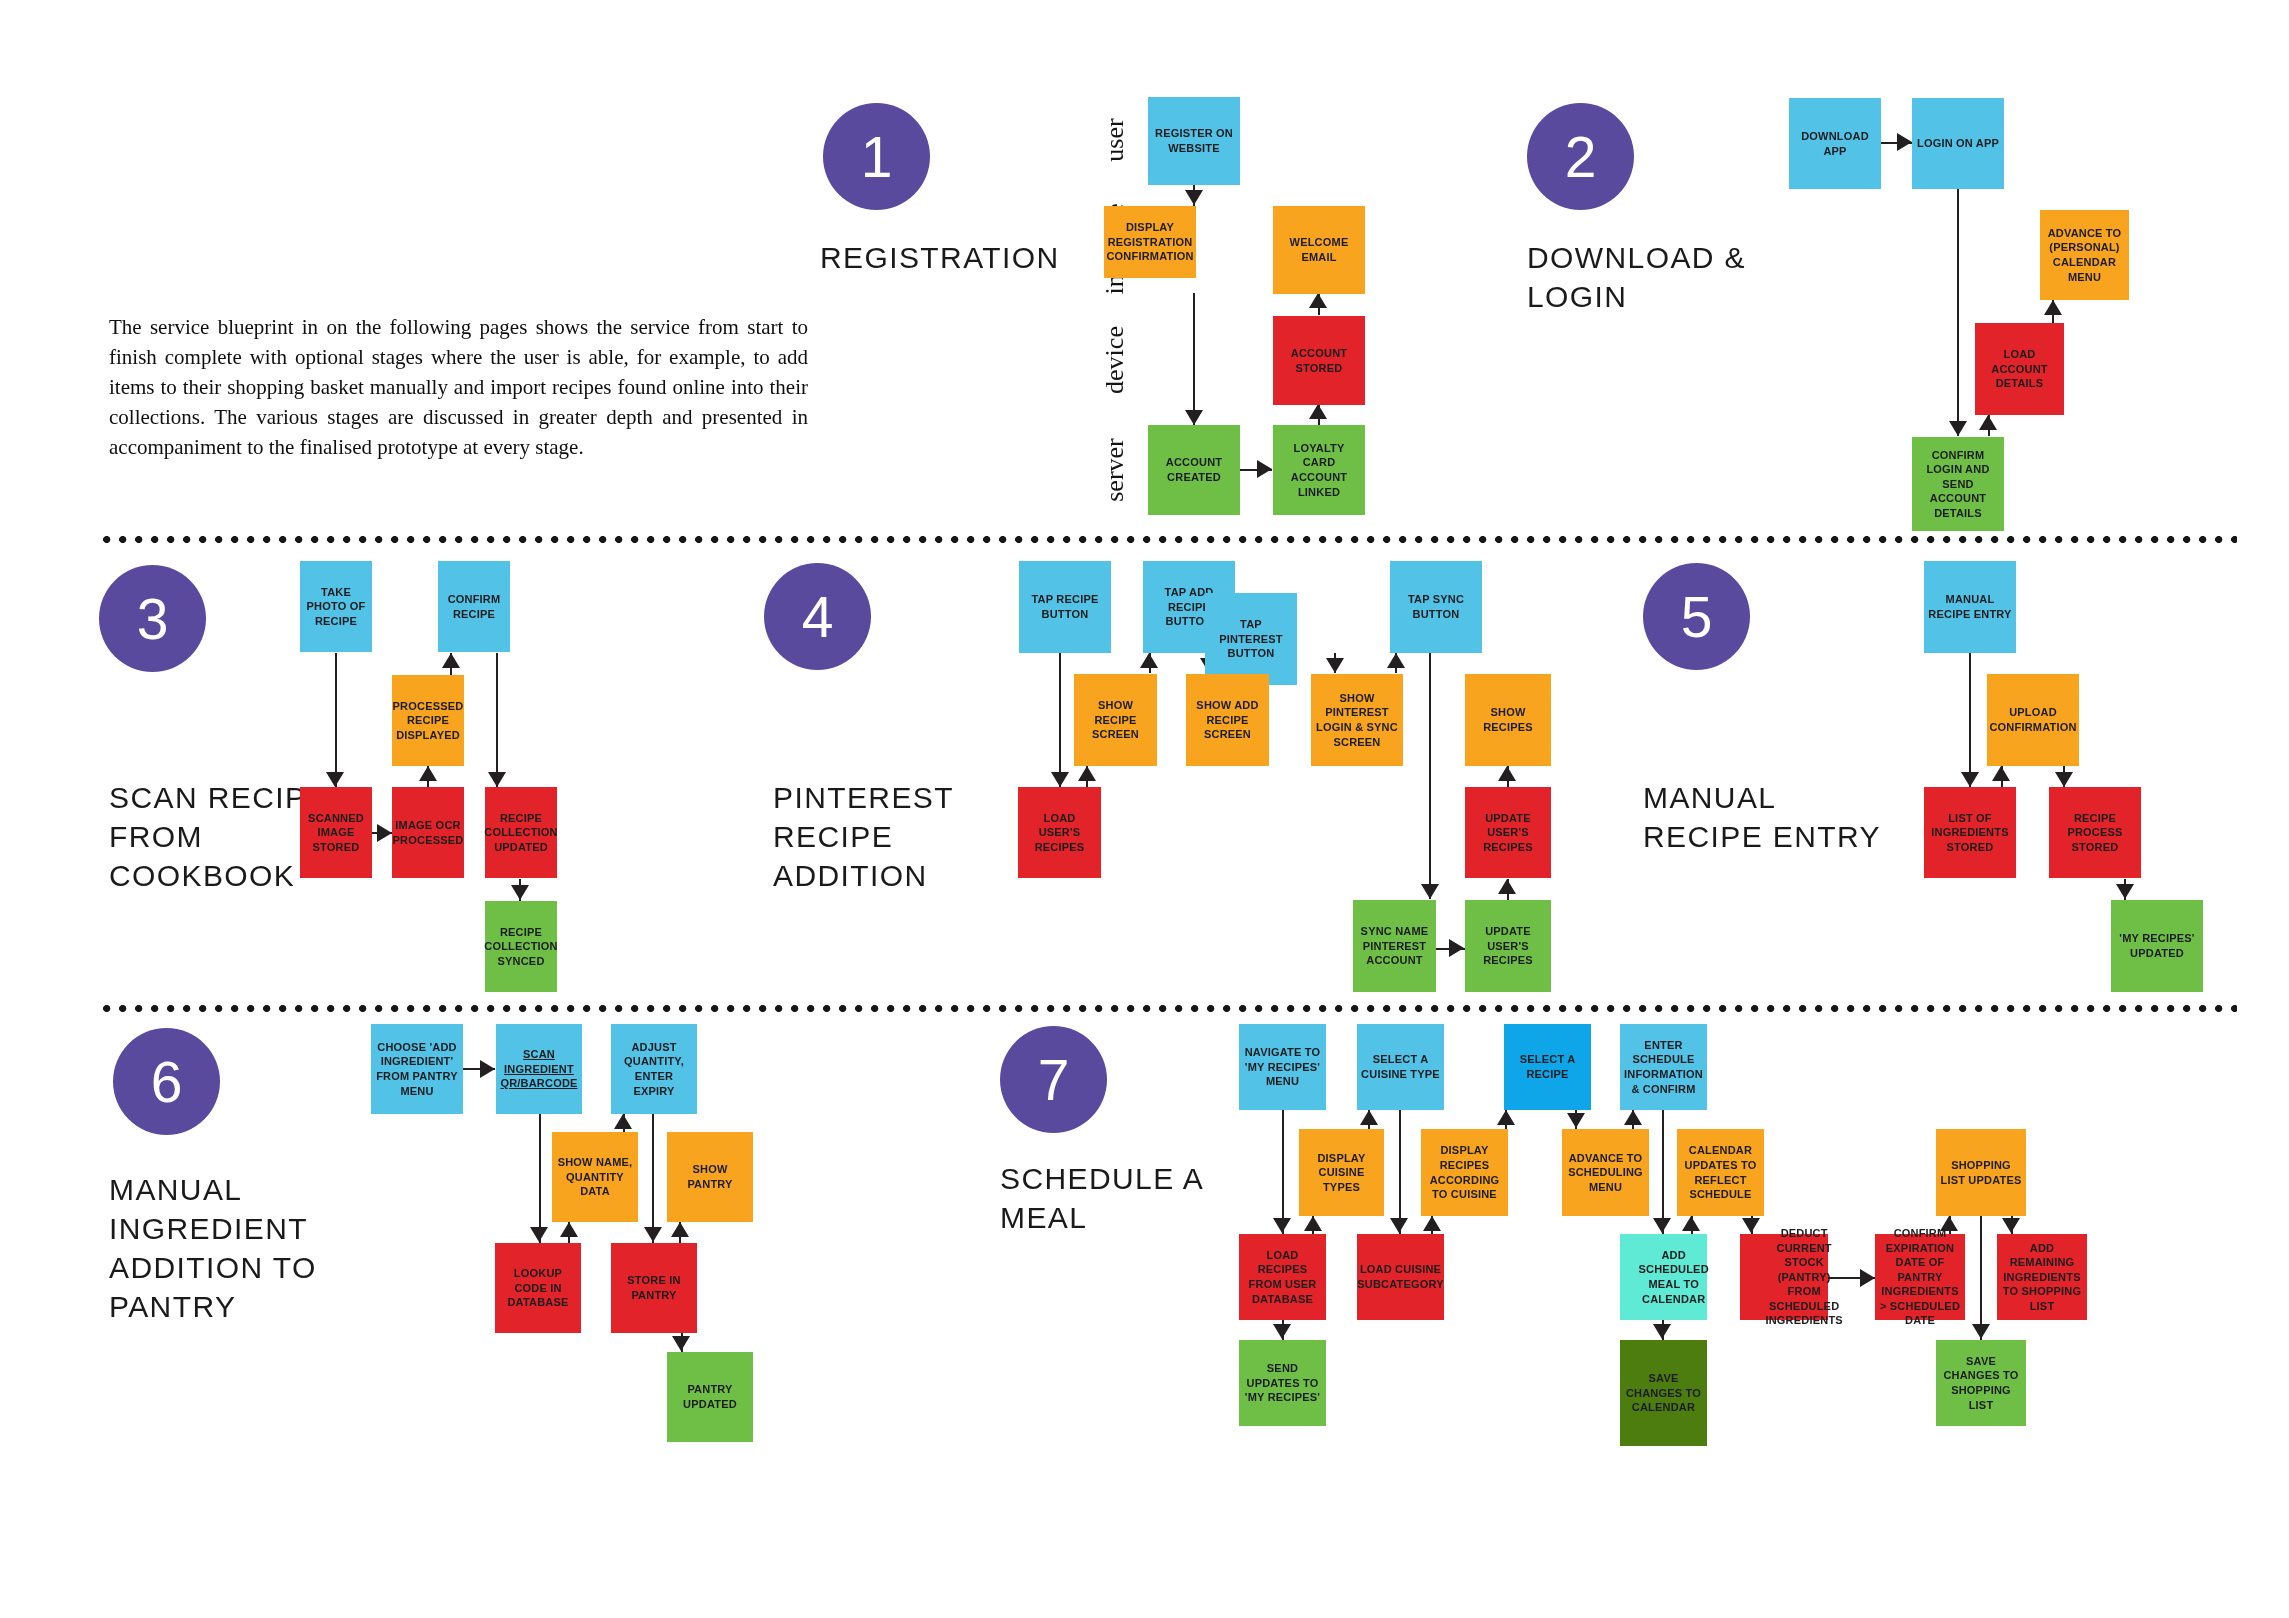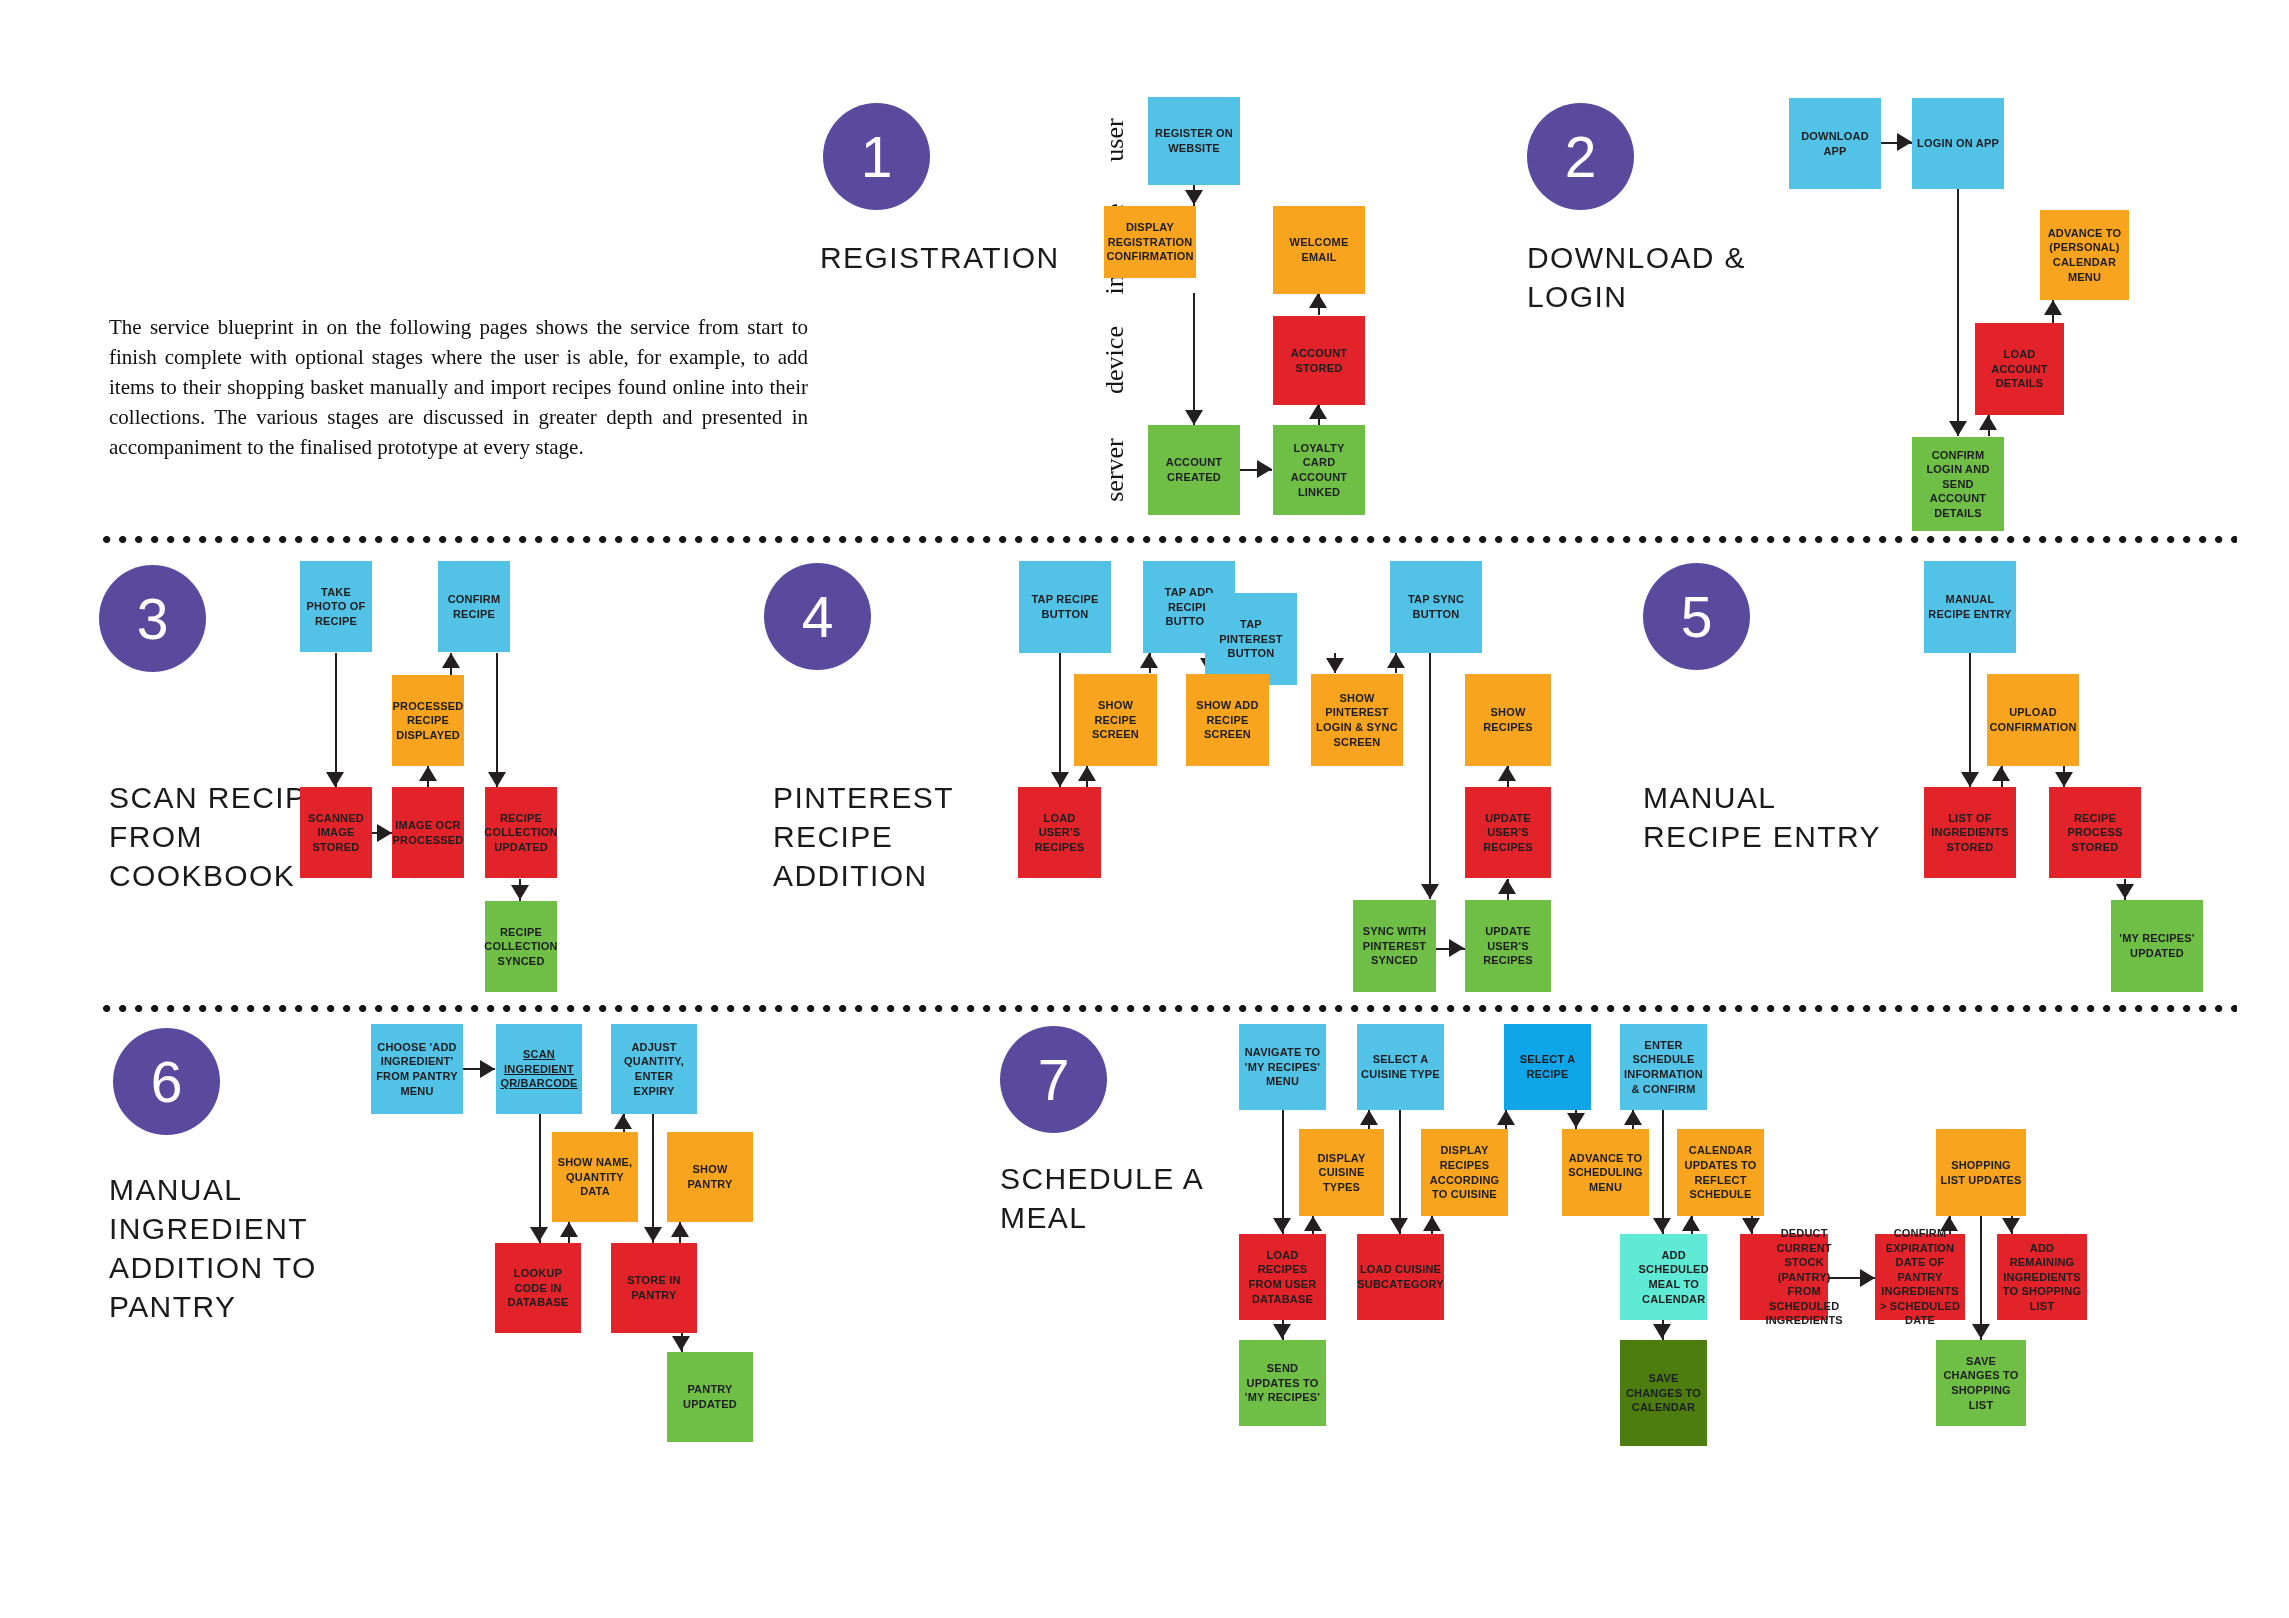--- a/index.html
+++ b/index.html
@@ -182,21 +182,21 @@
       <div class="box" style="left: 1186px; top: 674px; width: 83px; height: 92px; background: rgb(248, 164, 30);">
         <span>SHOW ADD RECIPE SCREEN</span>
       </div>
       <div class="box" style="left: 1311px; top: 674px; width: 92px; height: 92px; background: rgb(248, 164, 30);">
         <span>SHOW PINTEREST LOGIN &amp; SYNC SCREEN</span>
       </div>
       <div class="box" style="left: 1018px; top: 787px; width: 83px; height: 91px; background: rgb(226, 35, 42);">
         <span>LOAD USER'S RECIPES</span>
       </div>
       <div class="box" style="left: 1353px; top: 900px; width: 83px; height: 92px; background: rgb(111, 191, 70);">
-        <span>SYNC WITH PINTEREST SYNCED</span>
+        <span>SYNC NAME PINTEREST ACCOUNT</span>
       </div>
       <div class="box" style="left: 1465px; top: 900px; width: 86px; height: 92px; background: rgb(111, 191, 70);">
         <span>UPDATE USER'S RECIPES</span>
       </div>
       <div class="box" style="left: 1465px; top: 787px; width: 86px; height: 91px; background: rgb(226, 35, 42);">
         <span>UPDATE USER'S RECIPES</span>
       </div>
       <div class="box" style="left: 1465px; top: 674px; width: 86px; height: 92px; background: rgb(248, 164, 30);">
         <span>SHOW RECIPES</span>
       </div>

